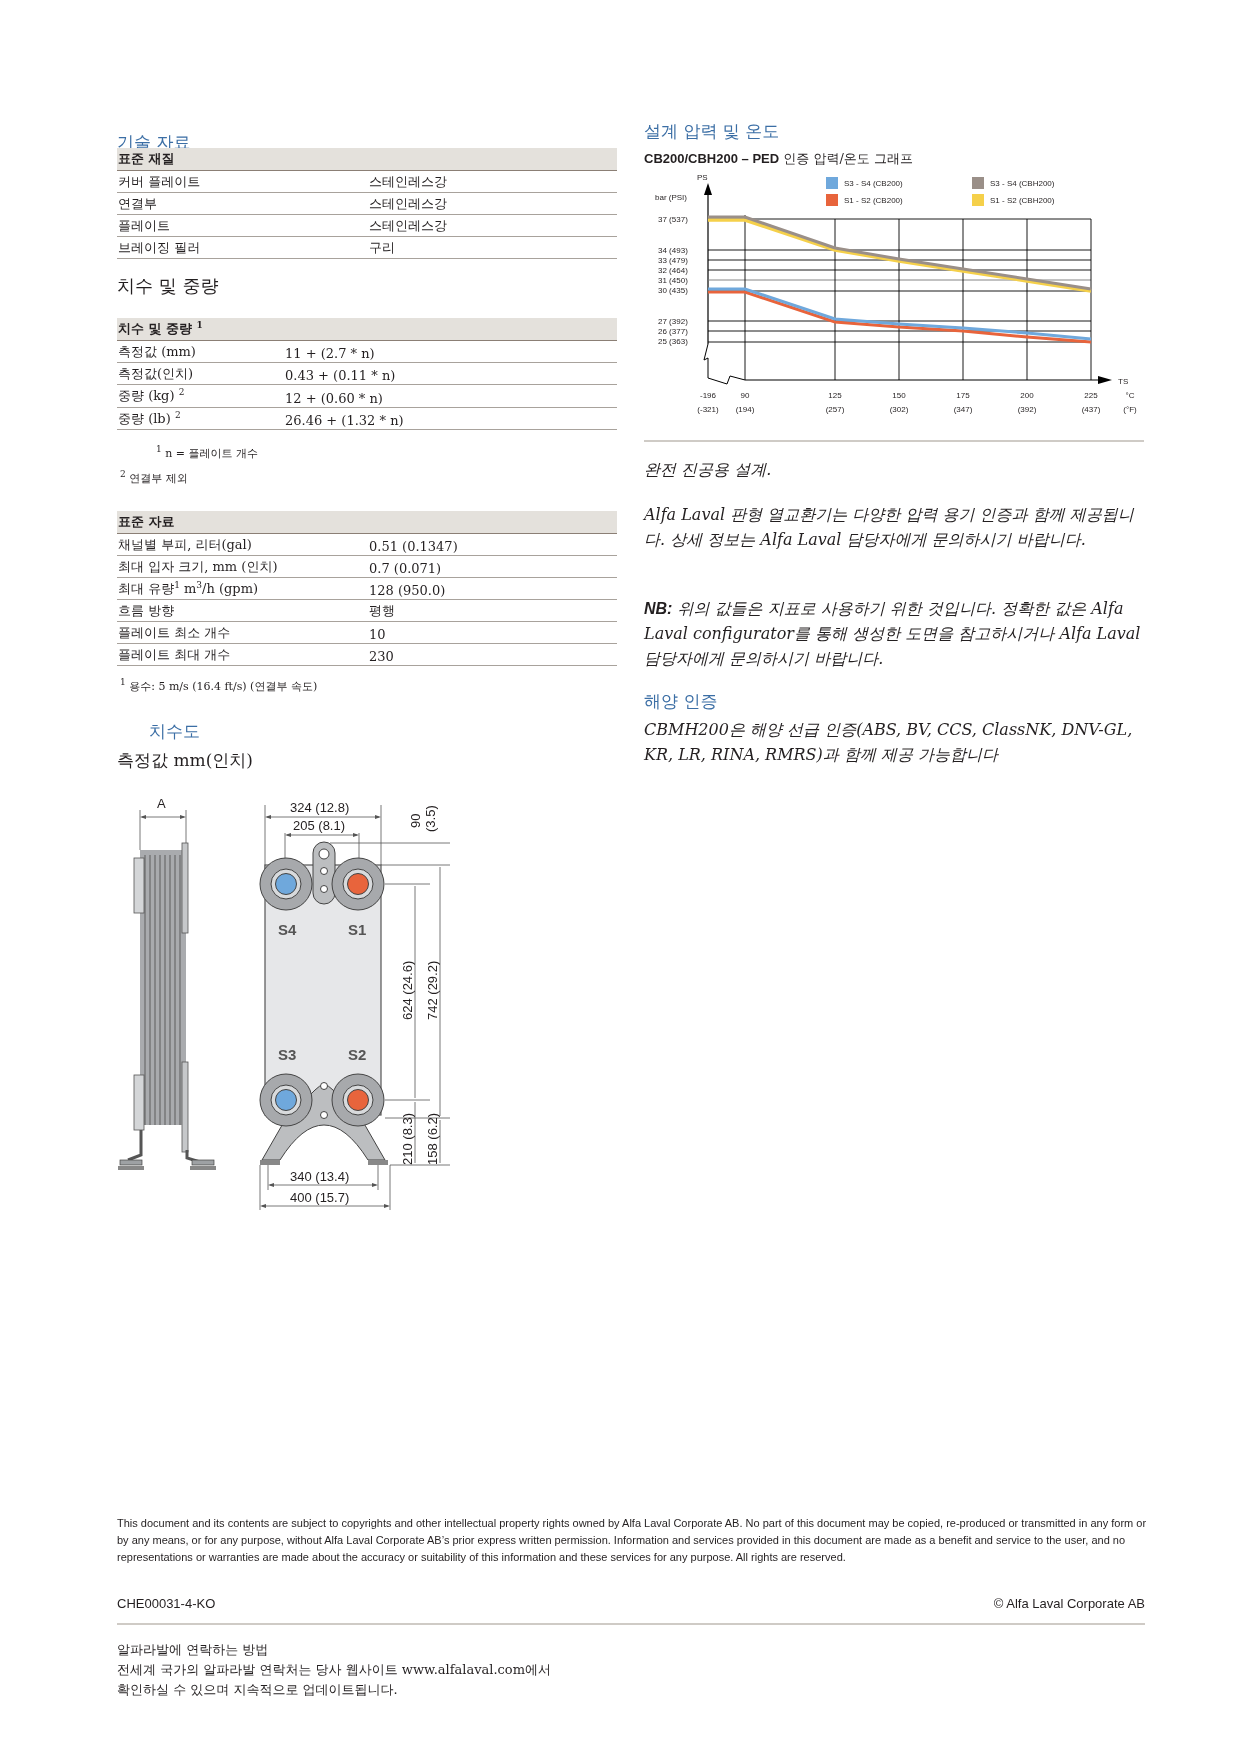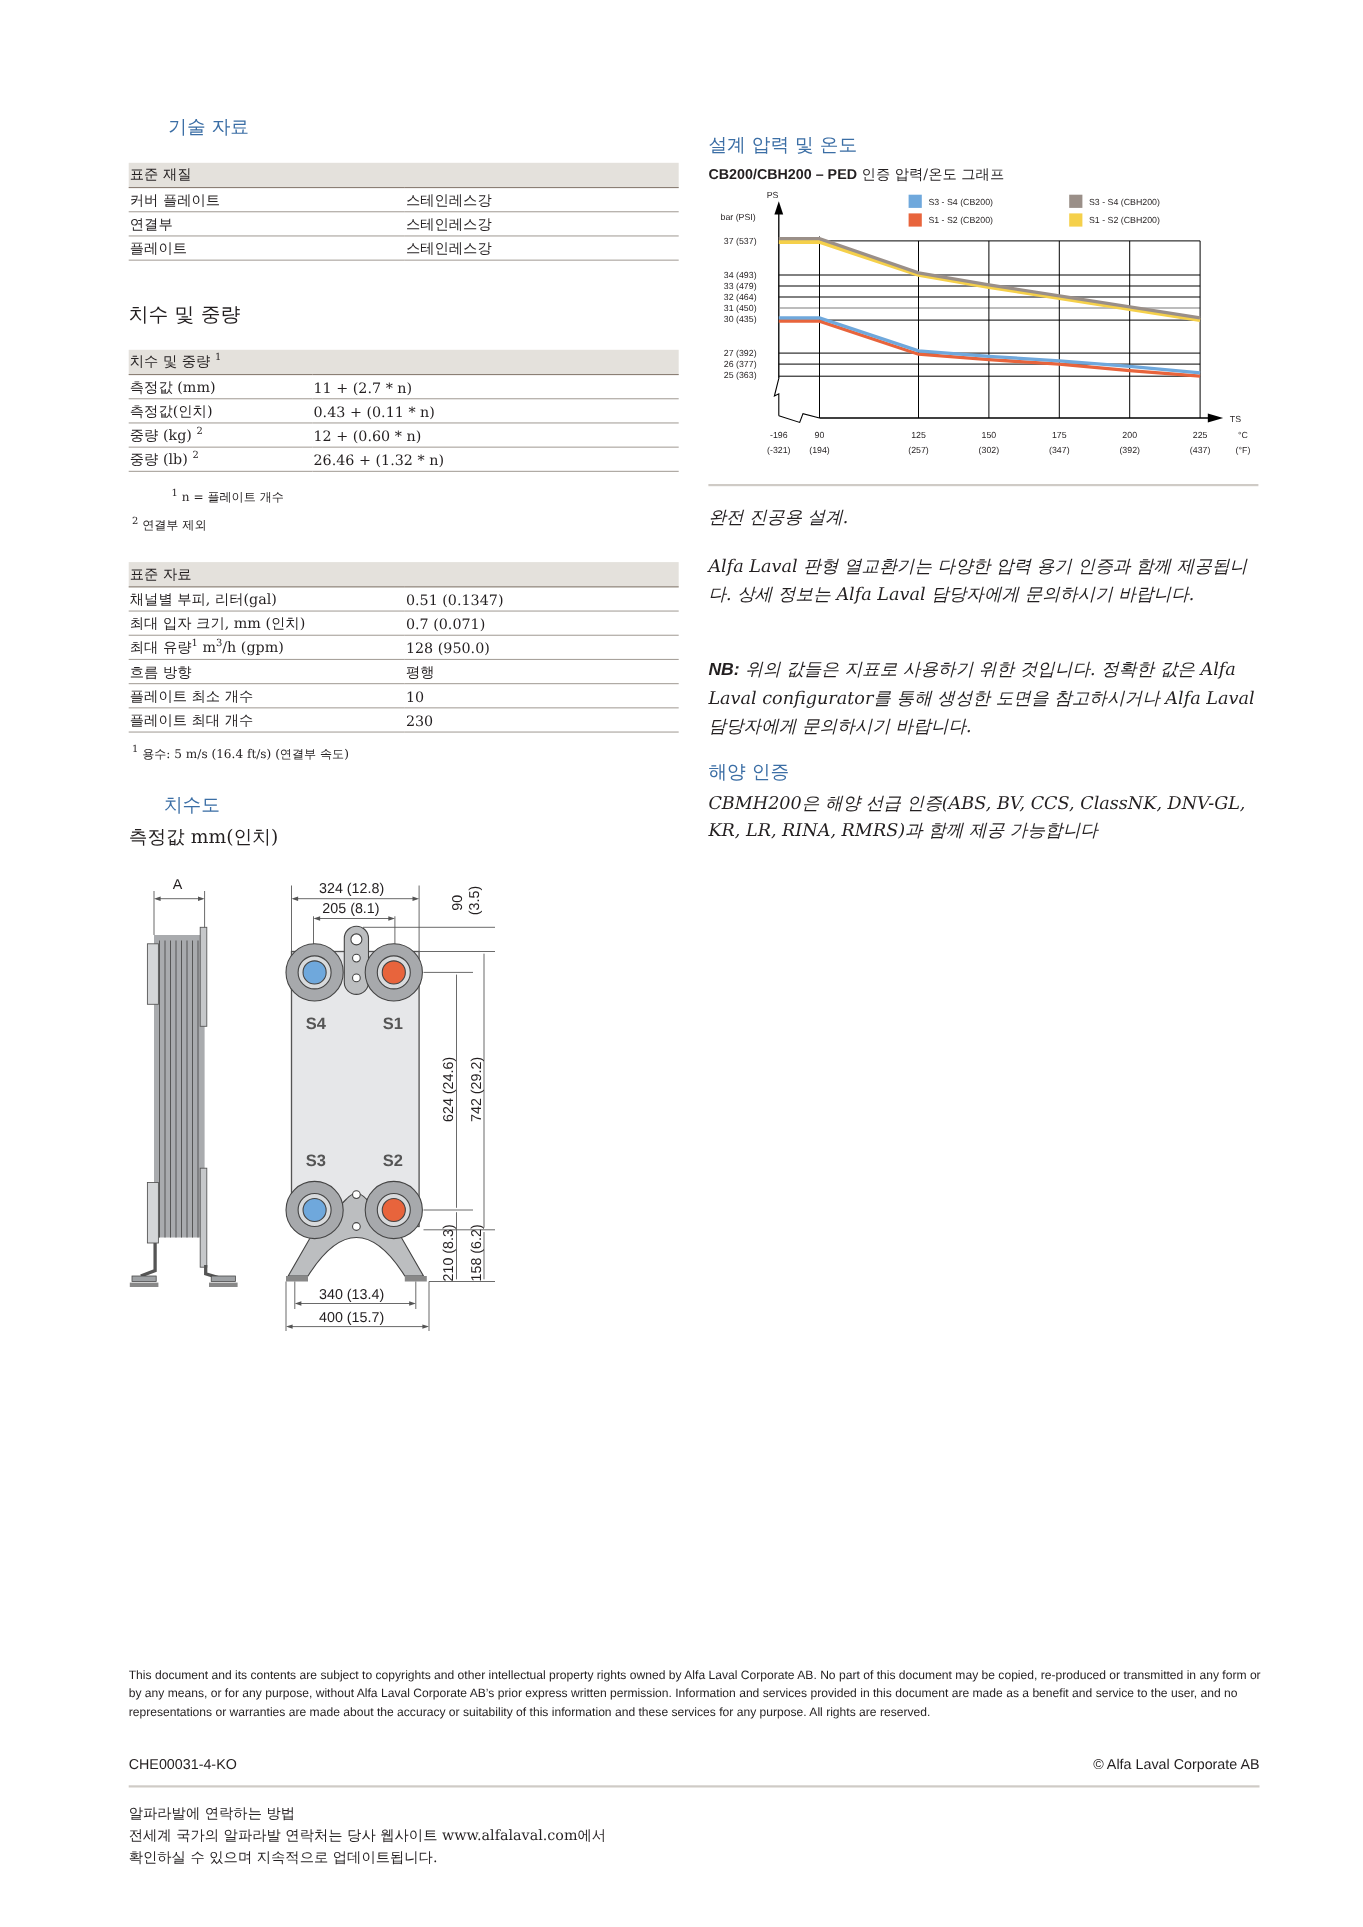--- a/index.html
+++ b/index.html
@@ -1,50 +1,54 @@
 <!DOCTYPE html>
 <html><head>
 <meta charset="utf-8">
 <style>
   html, body { margin:0; padding:0; background:#ffffff; }
   body { width:1239px; height:1752px; position:relative; overflow:hidden; font-family:"DejaVu Serif", serif; color:#231f20; }
   .abs { position:absolute; }
   .sec-title { font-family:"DejaVu Serif", serif; font-size:17px; color:#3b6ea5; }
   .sub-title { font-family:"DejaVu Serif", serif; font-size:18px; color:#231f20; }
   table.spec { border-collapse:collapse; width:500px; font-size:13px; font-family:"DejaVu Serif", serif; }
-  table.spec th { background:#e4e1dc; text-align:left; font-weight:normal; padding:2px 0 2px 1px; border-bottom:1.5px solid #8b7f75; height:18px; }
+  table.spec th { background:#e4e1dc; text-align:left; font-weight:bold; padding:2px 0 2px 1px; border-bottom:1.5px solid #8b7f75; height:18px; }
   table.spec td { padding:2px 0 1px 1px; border-bottom:1.5px solid #a8a29c; height:18px; vertical-align:bottom; }
   .foot-note { font-size:11px; font-family:"DejaVu Serif", serif; }
   .sup { font-size:9px; vertical-align:super; }
   .body-txt { font-size:16px; line-height:25px; font-family:"DejaVu Serif", serif;font-style:italic; }
   .sans { font-family:"Liberation Sans", sans-serif; }
   .legal { font-family:"Liberation Sans", sans-serif; font-size:11px; line-height:17px; color:#231f20; }
   .hr { position:absolute; height:2px; background:#cfcbc6; }
 </style>
 </head>
 <body>
 
-<div class="abs sec-title" style="left:117px;top:104px;margin-left:36px;">기술 자료</div>
+<div class="abs sec-title" style="left:117px;top:131px;">기술 자료</div>
 
 <table class="spec abs" style="left:117px;top:148px;">
   <tbody>
       <tr>
         <th colspan="2">표준 재질</th>
       </tr>
   <tr>
         <td style="width:250px">커버 플레이트</td>
         <td>스테인레스강</td>
       </tr>
   <tr>
         <td>연결부</td>
         <td>스테인레스강</td>
       </tr>
   <tr>
         <td>플레이트</td>
         <td>스테인레스강</td>
+      </tr>
+  <tr>
+        <td>브레이징 필러</td>
+        <td>구리</td>
       </tr>
 </tbody>
   </table>
 
 <div class="abs sub-title" style="left:117px;top:274px;">치수 및 중량</div>
 
 <table class="spec abs" style="left:117px;top:318px;">
   <tbody>
       <tr>
         <th colspan="2"><span>치수 및 중량</span> <span class="sup">1</span></th>

